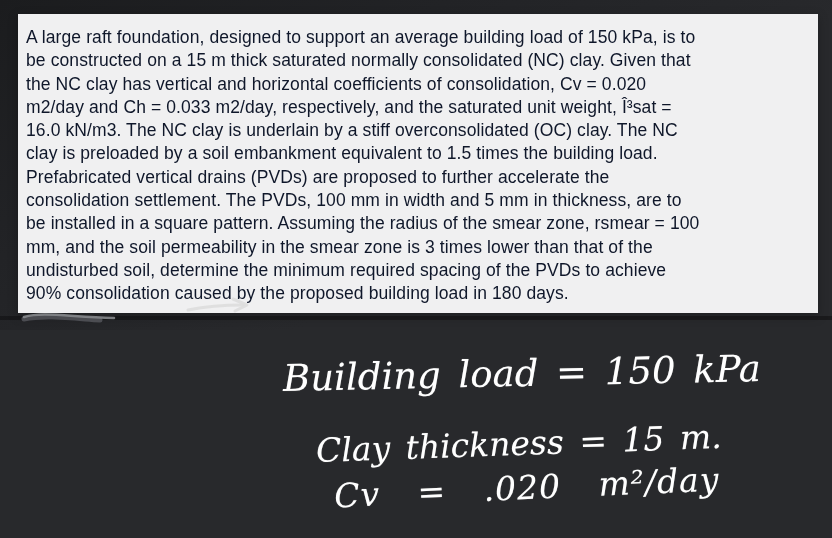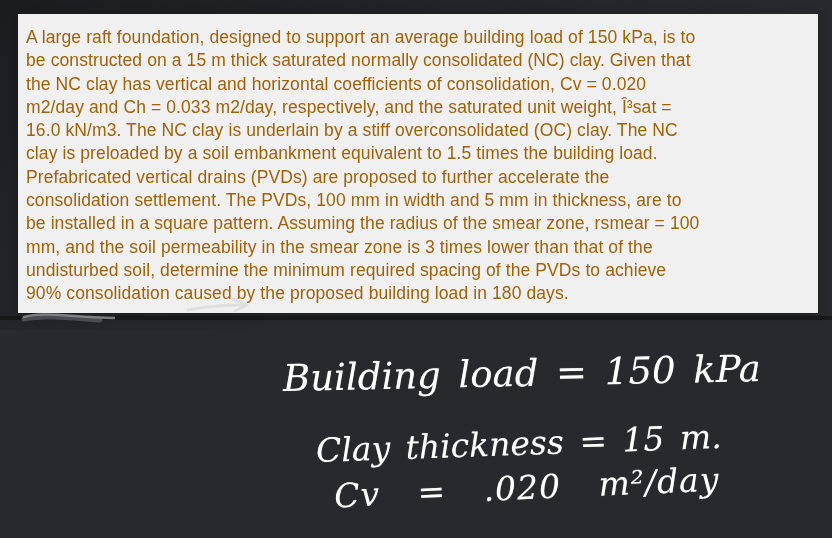--- a/index.html
+++ b/index.html
@@ -29,21 +29,21 @@
   .card {
     position: absolute; left: 18px; top: 14px;
     width: 800px; height: 299px;
     box-sizing: border-box;
     background: #f0f0f1;
     box-shadow: 0 3px 10px rgba(0,0,0,0.25);
   }
   .card-text {
     margin: 0;
     padding: 12px 8px 9px 8px;
-    color: #a16207;
+    color: #0f172a;
     font-size: 17.5px;
     line-height: 23.3px;
     white-space: pre-line;
     letter-spacing: 0.1px;
   }
   .ink-layer {
     position: absolute; left: 0; top: 0;
     width: 832px; height: 538px;
     pointer-events: none;
   }

